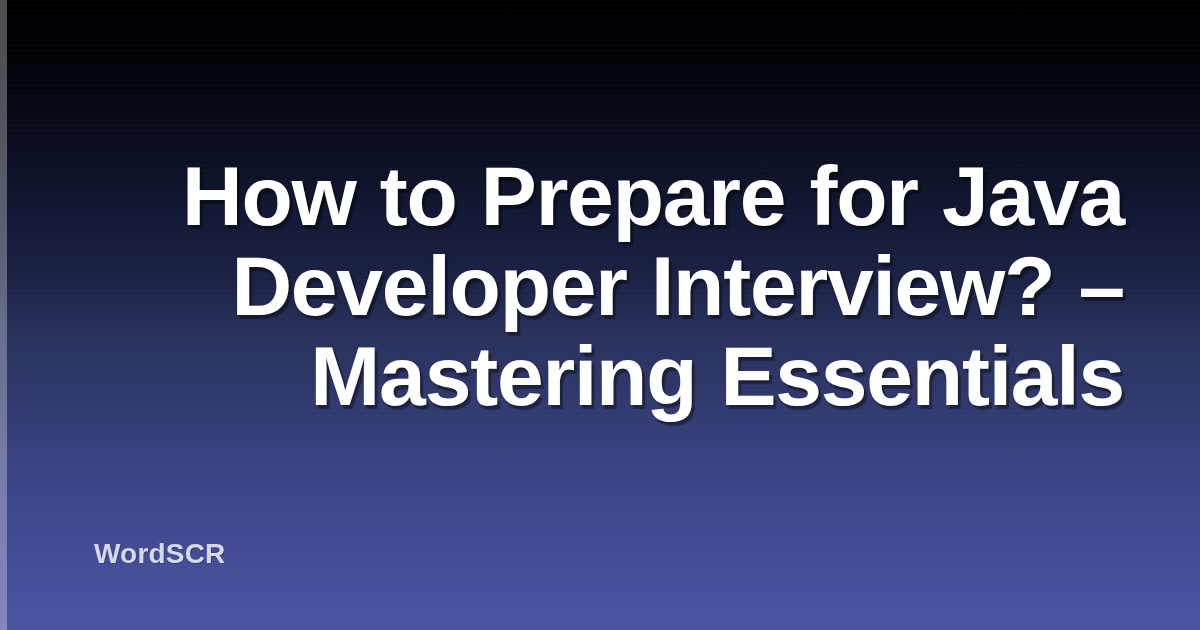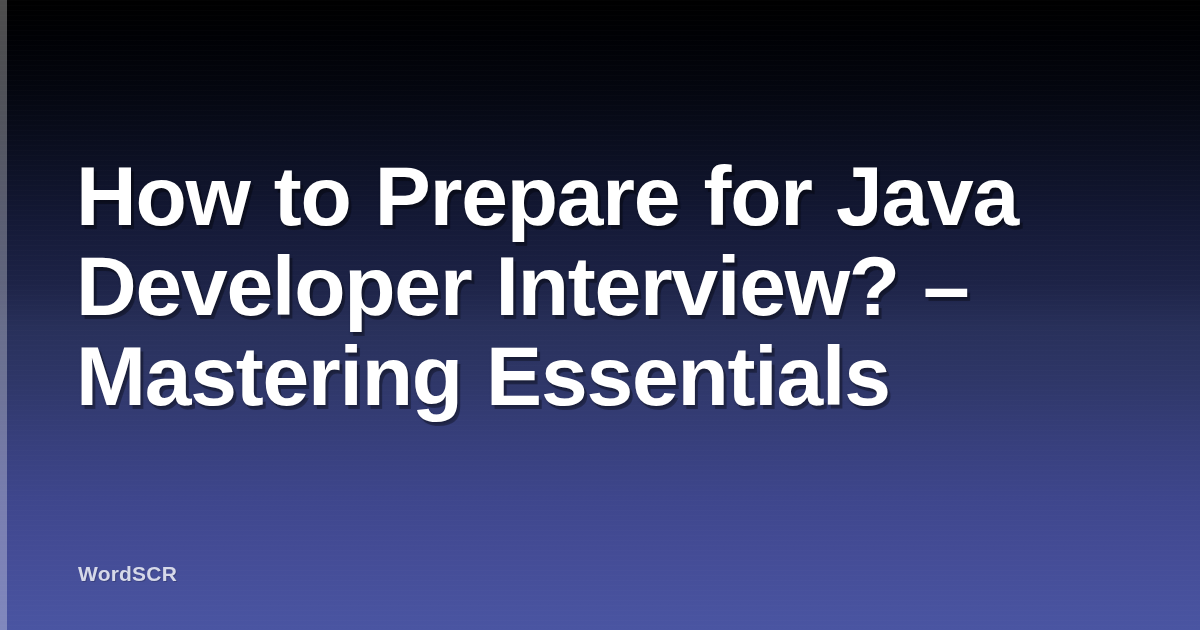--- a/index.html
+++ b/index.html
@@ -74,45 +74,45 @@
     top: 152px;
     padding: 0 56px;
     box-sizing: border-box;
     display: flex;
     justify-content: center;
   }
 
   .headline {
     margin: 0;
     max-width: 1048px;
-    text-align: left;
+    text-align: right;
     color: #ffffff;
     font-family: "Liberation Sans", "DejaVu Sans", sans-serif;
     font-weight: 700;
     font-size: 84px;
     line-height: 1.07;
     letter-spacing: -1.2px;
     word-spacing: 2px;
     text-shadow:
       3px 4px 0px rgba(0, 0, 0, 0.30),
       1px 2px 3px rgba(0, 0, 0, 0.25);
   }
 
   .brand-wrap {
     position: absolute;
     left: 78px;
     bottom: 44px;
   }
 
   .brand {
-    margin: 0;
+    margin: 16px;
     color: #d6d9e9;
     font-family: "Liberation Sans", "DejaVu Sans", sans-serif;
     font-weight: 700;
-    font-size: 21px;
+    font-size: 28px;
     letter-spacing: 0.2px;
     text-shadow: 1px 1px 0px rgba(0, 0, 0, 0.18);
   }
 </style>
 </head>
 <body>
 
 <div class="card">
 
   <div class="band-overlay"></div>

